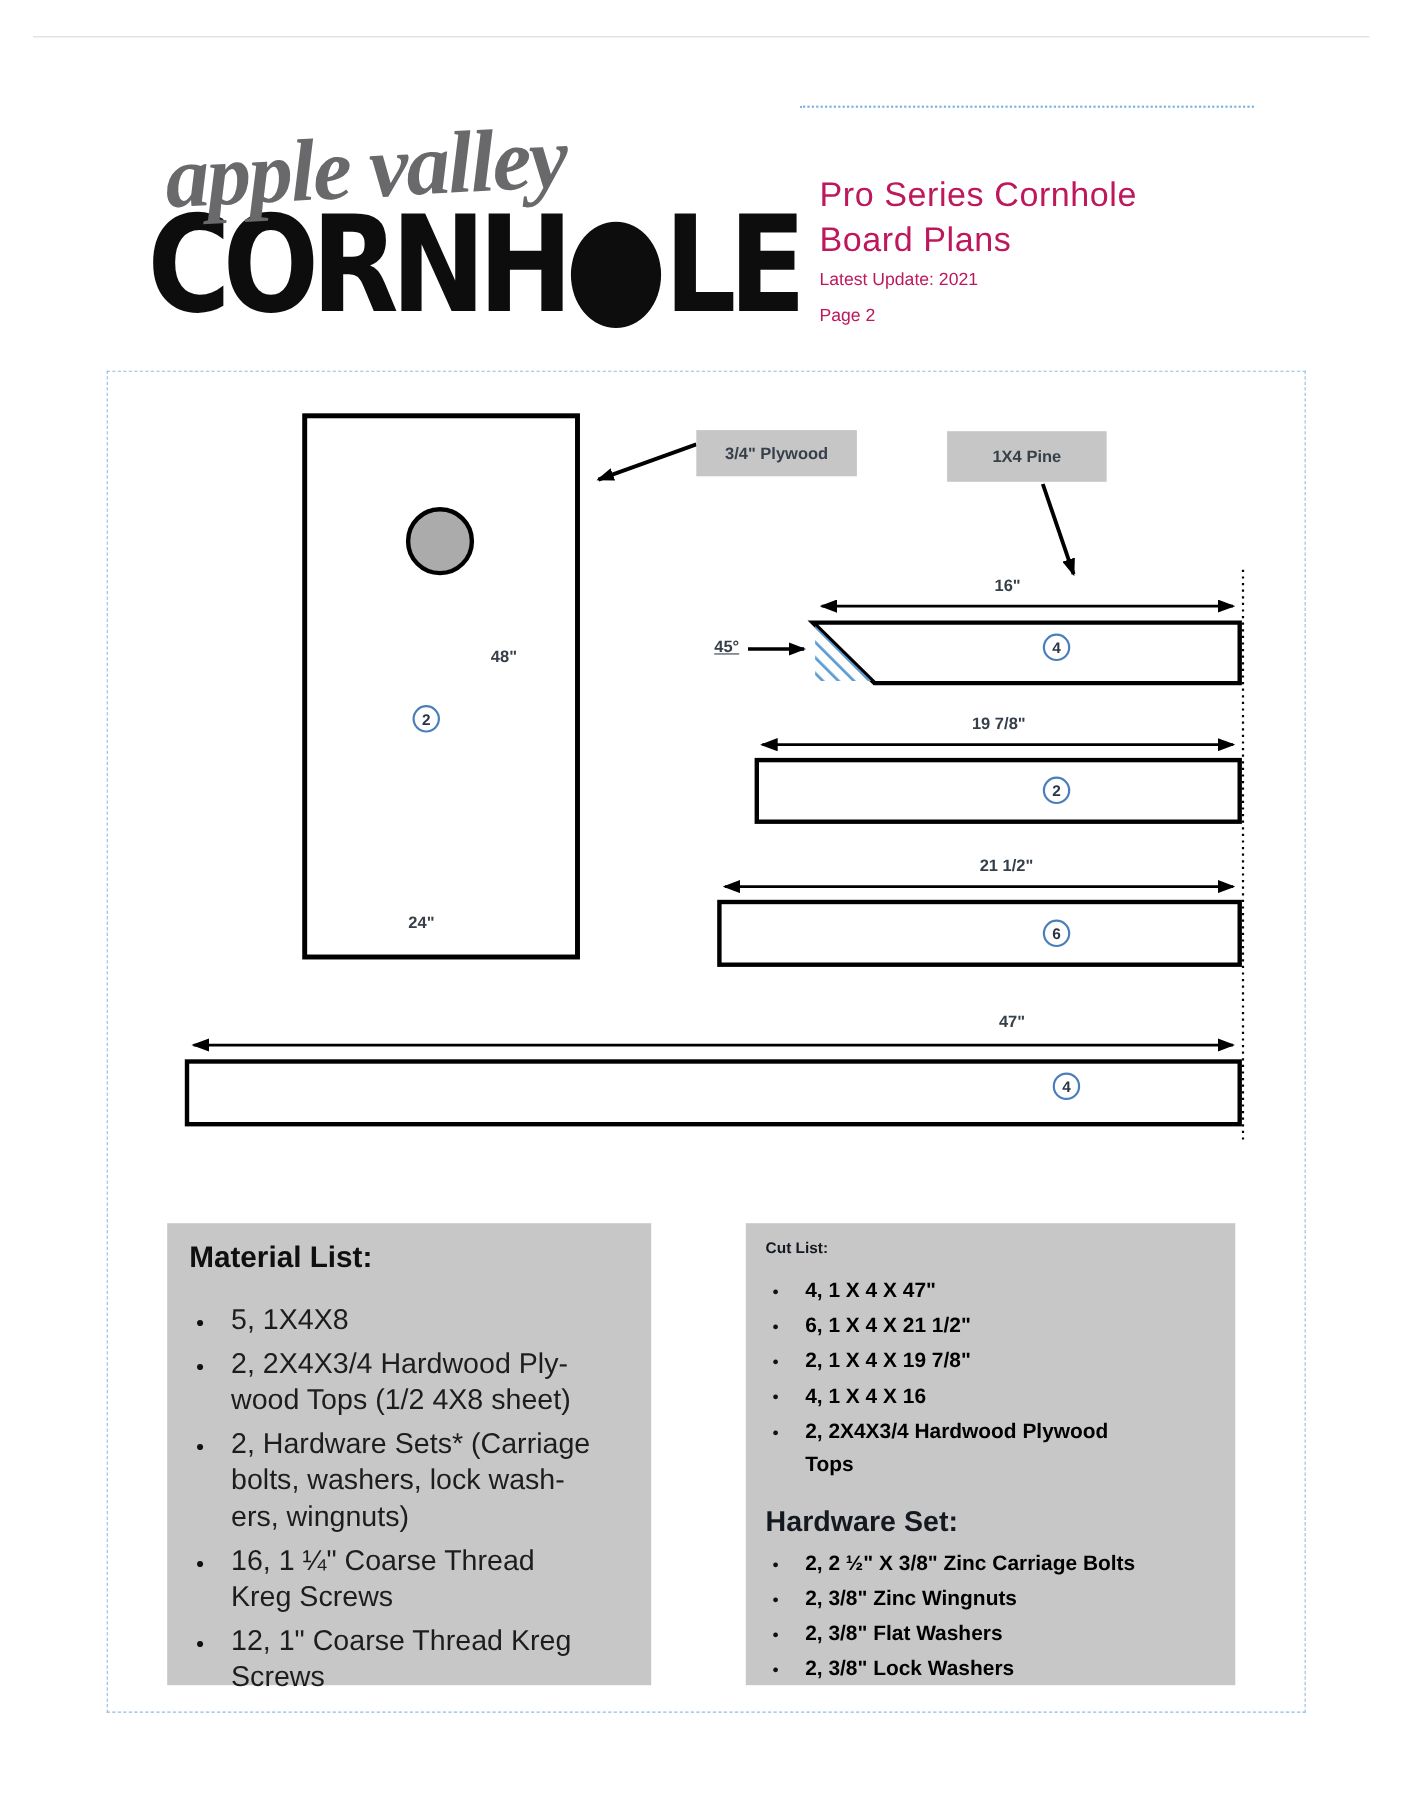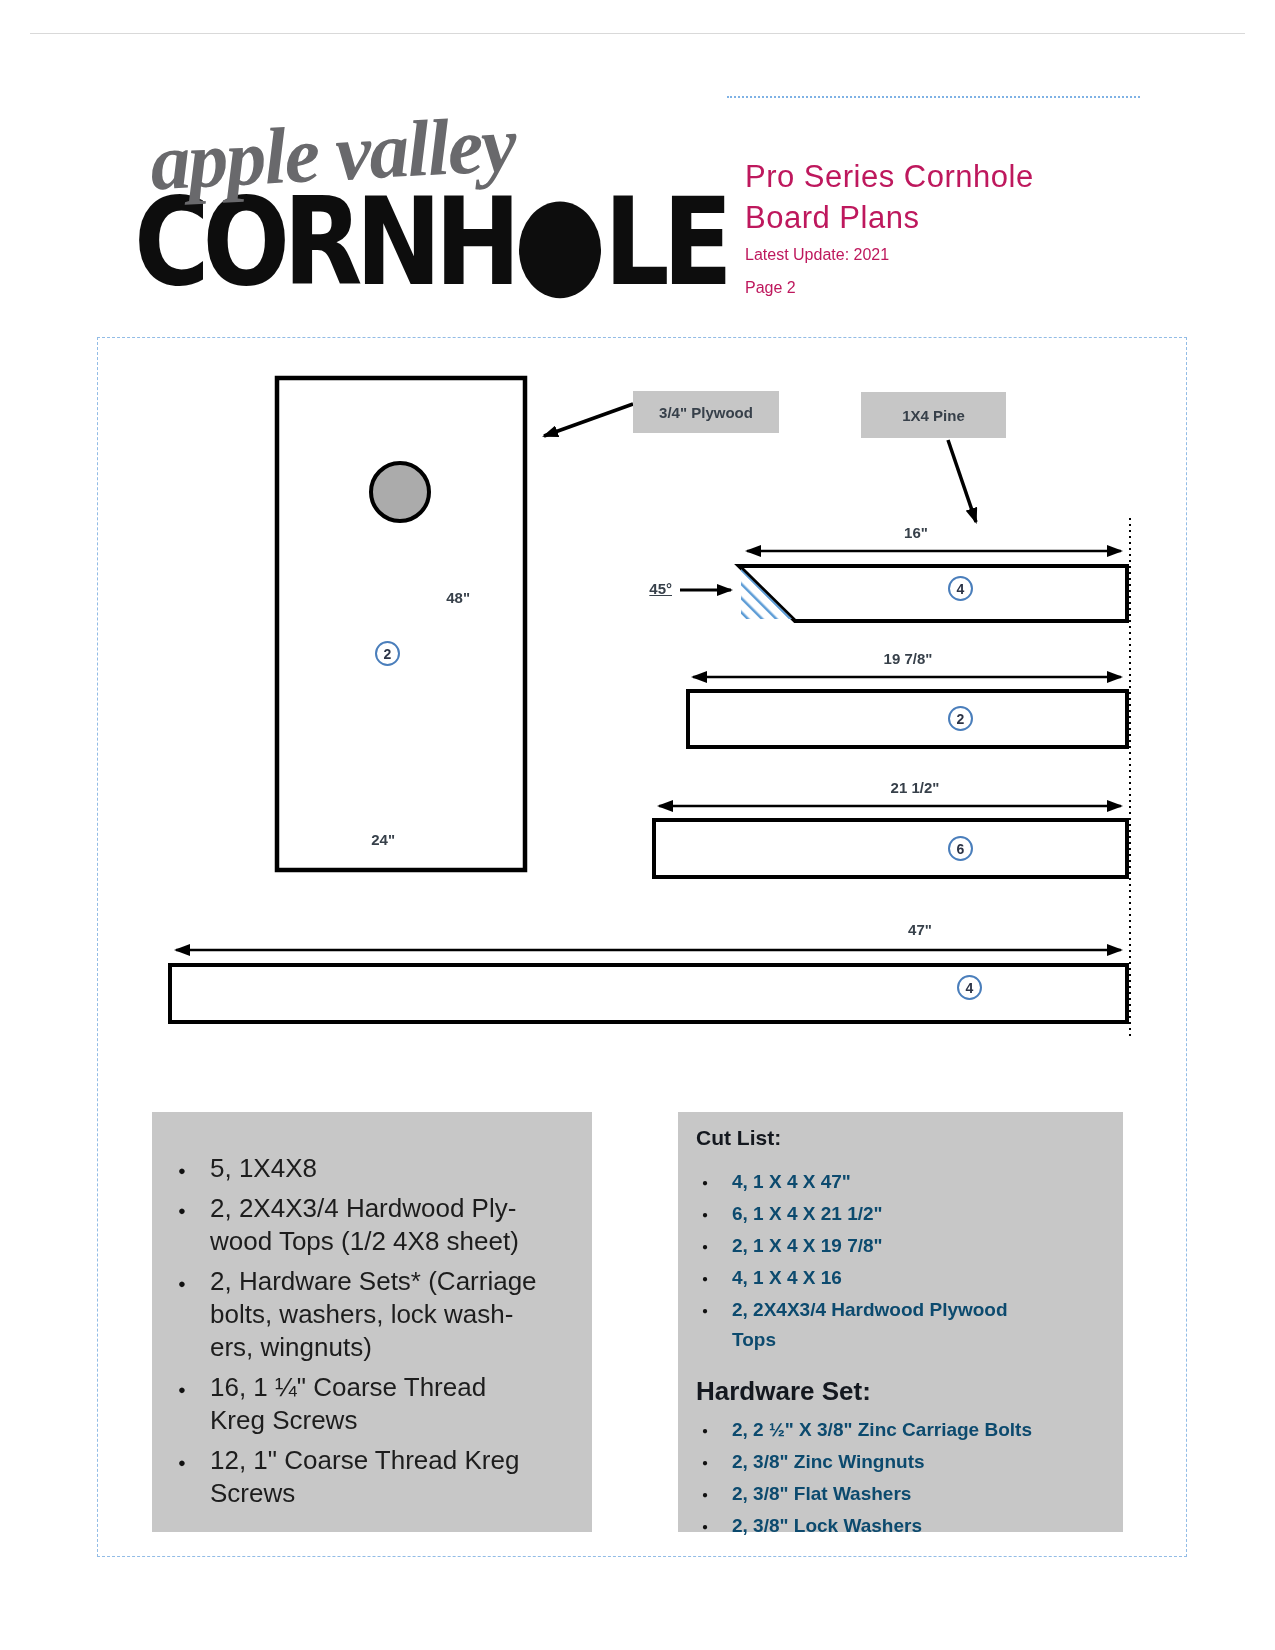--- a/index.html
+++ b/index.html
@@ -39,24 +39,24 @@
 
   
   .listbox{position:absolute;background:#c7c7c7;box-sizing:border-box;}
   .material{left:152px;top:1112px;width:440px;height:420px;padding:16px 20px;}
   .cutlist{left:678px;top:1112px;width:445px;height:420px;padding:12px 18px;}
   .material h2{margin:0;font-size:27px;color:#0f0f0f;}
   .material ul{margin:24px 0 0 0;padding:0;list-style:none;
     font-size:26px;line-height:33px;color:#1d1d1d;}
   .material li{position:relative;padding-left:38px;margin-bottom:7px;}
   .material li::before{content:"●";position:absolute;left:6px;top:2px;font-size:13px;color:#111;}
-  .cutlist h2{margin:2px 0 0 0;font-size:21px;color:#14181f;}
+  .cutlist h2{margin:2px 0 0 0;font-size:14px;color:#14181f;}
   .cutlist h3{margin:21px 0 0 0;font-size:26px;color:#14181f;}
   .cutlist ul{margin:17px 0 0 0;padding:0;list-style:none;
-    font-size:19px;line-height:30px;font-weight:bold;color:#0c4a6e;}
+    font-size:19px;line-height:30px;font-weight:bold;color:#000000;}
   .cutlist ul.hw{margin-top:8px;}
   .cutlist li{position:relative;padding-left:36px;margin-bottom:2px;}
   .cutlist li::before{content:"●";position:absolute;left:6px;top:1px;font-size:10px;color:#111;}
 </style>
 </head>
 <body>
 
 <div class="page">
 
   <div class="topline"></div>
@@ -127,20 +127,21 @@
   <div class="dim" style="left:863px;top:650px;">19 7/8"</div>
   <div class="dim" style="left:870px;top:779px;">21 1/2"</div>
   <div class="dim" style="left:875px;top:921px;">47"</div>
 
   <div class="qty" style="left:948px;top:576px;">4</div>
   <div class="qty" style="left:948px;top:706px;">2</div>
   <div class="qty" style="left:948px;top:836px;">6</div>
   <div class="qty" style="left:957px;top:975px;">4</div>
 
   <div class="listbox material">
+    <h2>Material List:</h2>
     <ul>
         <li>5, 1X4X8</li>
         <li>2, 2X4X3/4 Hardwood Ply-<br>wood Tops (1/2 4X8 sheet)</li>
         <li>2, Hardware Sets* (Carriage<br>bolts, washers, lock wash-<br>ers, wingnuts)</li>
         <li>16, 1 ¼" Coarse Thread<br>Kreg Screws</li>
         <li>12, 1" Coarse Thread Kreg<br>Screws</li>
       </ul>
   </div>
 
   <div class="listbox cutlist">

